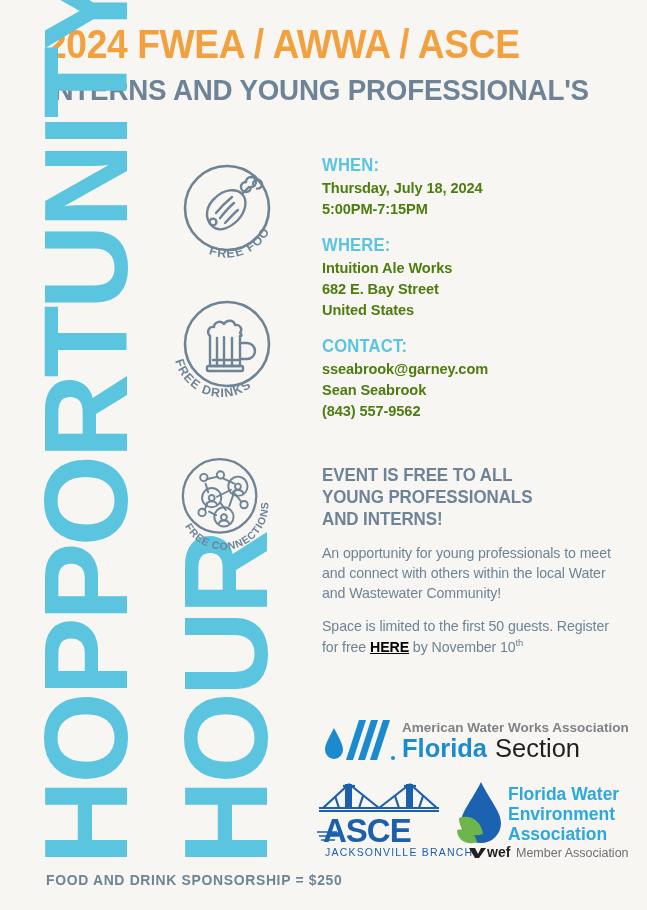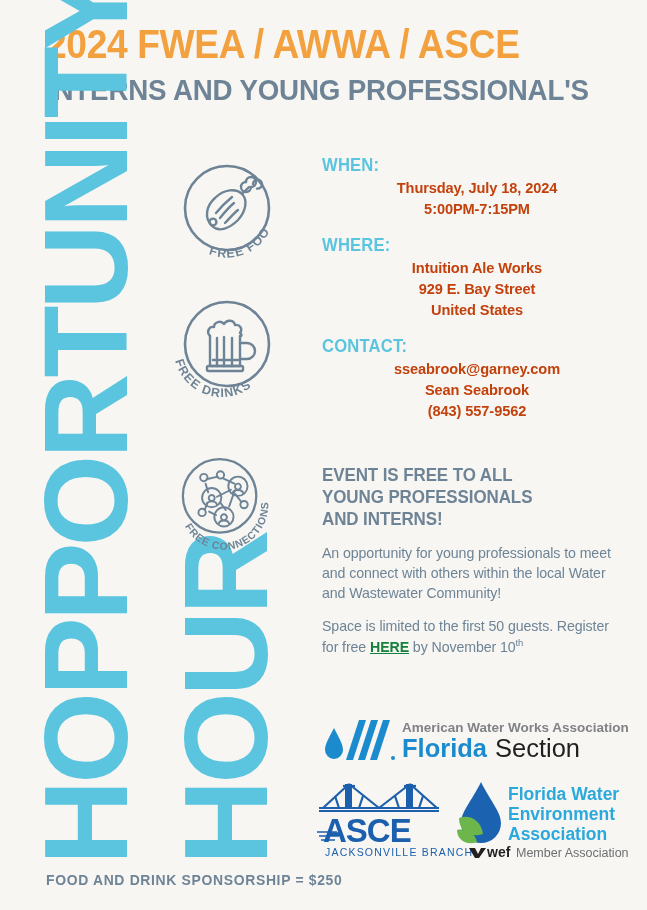--- a/index.html
+++ b/index.html
@@ -73,27 +73,26 @@
   .det-label {
     color:#5BC4DF;
     font-size:17.5px;
     font-weight:bold;
     letter-spacing:0.2px;
     transform:scaleX(0.95);
     transform-origin:left center;
     line-height:1.25;
   }
   .det-text {
-    color:#c2410c;
+    color:#4d7c0f;
     font-size:14.6px;
     font-weight:bold;
     line-height:1.33;
     letter-spacing:-0.1px;
     margin-top:2px;
-    text-align:center;
   }
   .det-block { margin-bottom:15px; }
   #block-contact { margin-bottom:0; }
 
   
   #callout { position:absolute; left:322px; top:465px; width:300px; }
   .callout-head {
     color:#6E8496;
     font-size:17.5px;
     font-weight:bold;
@@ -102,21 +101,21 @@
     transform:scaleX(0.97);
     transform-origin:left center;
   }
   .callout-para {
     color:#6E8496;
     font-size:14.2px;
     line-height:1.43;
     margin-top:12px;
     letter-spacing:-0.1px;
   }
-  .here-link { color:#15803d; font-weight:bold; text-decoration:underline; }
+  .here-link { color:#000000; font-weight:bold; text-decoration:underline; }
   .sup { font-size:9.5px; vertical-align:super; }
 
   
   #logo-awwa { position:absolute; left:322px; top:716px; width:300px; height:48px; }
   #logo-asce { position:absolute; left:313px; top:782px; width:132px; height:78px; }
   #logo-fwea { position:absolute; left:455px; top:780px; width:168px; height:80px;text-align:center; }
   .logo svg { display:block; overflow:visible; }
 
   
   #footer {
@@ -227,21 +226,21 @@
 
   <div class="det-block">
     <div class="det-label">WHEN:</div>
     <div class="det-text">Thursday, July 18, 2024</div>
     <div class="det-text">5:00PM-7:15PM</div>
   </div>
 
   <div class="det-block">
     <div class="det-label">WHERE:</div>
     <div class="det-text">Intuition Ale Works</div>
-    <div class="det-text">929 E. Bay Street</div>
+    <div class="det-text">682 E. Bay Street</div>
     <div class="det-text">United States</div>
   </div>
 
   <div class="det-block" id="block-contact">
     <div class="det-label">CONTACT:</div>
     <div class="det-text">sseabrook@garney.com</div>
     <div class="det-text">Sean Seabrook</div>
     <div class="det-text">(843) 557-9562</div>
   </div>
 

